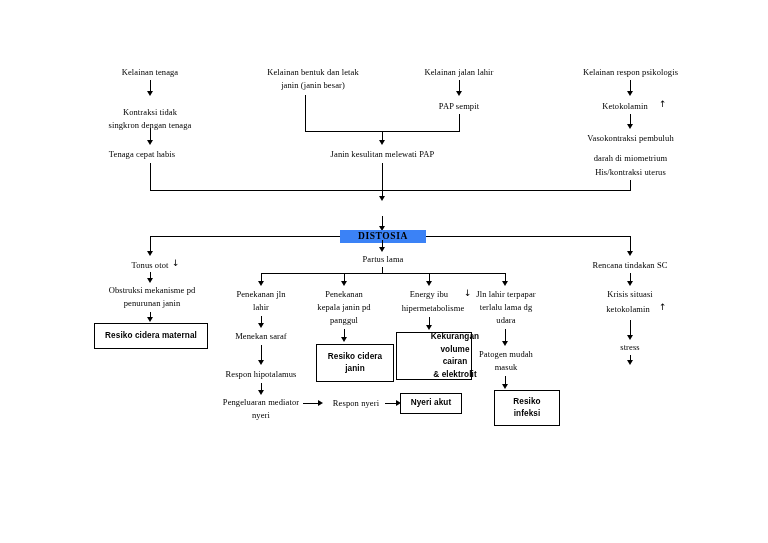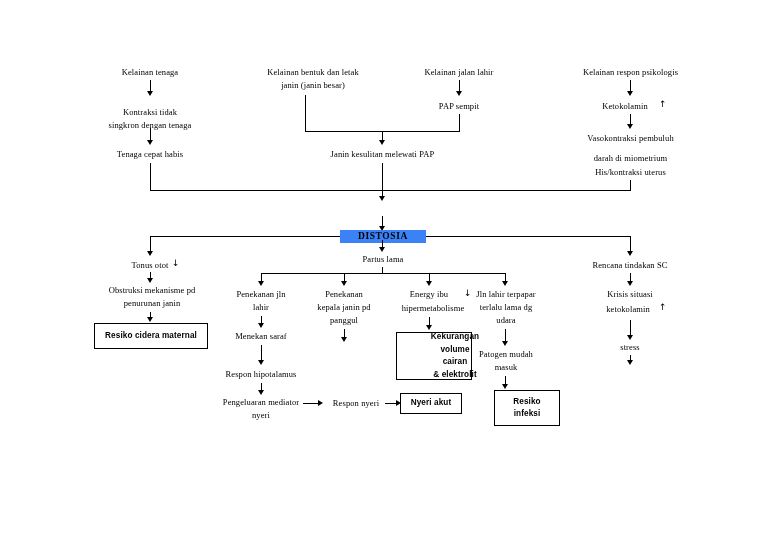--- a/index.html
+++ b/index.html
@@ -91,21 +91,21 @@
 
   <div class="node" style="left:95px; top:66px; width:110px;">Kelainan tenaga</div>
   <div class="vline" style="left:150px; top:80px; height:13px;"></div>
   <div class="arrowhead-down" style="left:147px; top:91px;"></div>
 
   <div class="node" style="left:88px; top:106px; width:124px;text-align:center;">Kontraksi tidak
 singkron dengan tenaga</div>
   <div class="vline" style="left:150px; top:128px; height:14px;"></div>
   <div class="arrowhead-down" style="left:147px; top:140px;"></div>
 
-  <div class="node" style="left:95px; top:148px; width:110px;text-align:center;">Tenaga cepat habis</div>
+  <div class="node" style="left:87px; top:148px; width:110px;text-align:center;">Tenaga cepat habis</div>
   <div class="vline" style="left:150px; top:163px; height:27px;"></div>
 
   <div class="node" style="left:243px; top:66px; width:140px;">Kelainan bentuk dan letak
 janin (janin besar)</div>
   <div class="vline" style="left:305px; top:95px; height:36px;"></div>
 
   <div class="node" style="left:404px; top:66px; width:110px;">Kelainan jalan lahir</div>
   <div class="vline" style="left:459px; top:80px; height:13px;"></div>
   <div class="arrowhead-down" style="left:456px; top:91px;"></div>
 
@@ -206,20 +206,22 @@
   <div class="arrowhead-right" style="left:396px; top:400px;"></div>
 
   <div class="boxnode" style="left:400px; top:393px; width:62px; height:21px;">Nyeri akut</div>
 
   <div class="node" style="left:303px; top:288px; width:82px;">Penekanan
 kepala janin pd
 panggul</div>
   <div class="vline" style="left:344px; top:329px; height:9px;"></div>
   <div class="arrowhead-down" style="left:341px; top:337px;"></div>
 
+  <div class="boxnode" style="left:316px; top:344px; width:78px; height:38px;">Resiko cidera
+janin</div>
 
   <div class="node" style="left:392px; top:288px; width:74px;">Energy ibu</div>
   <div class="uparrow" style="left:464px; top:289px;">↓</div>
   <div class="node" style="left:388px; top:302px; width:90px;">hipermetabolisme</div>
   <div class="vline" style="left:429px; top:317px; height:9px;"></div>
   <div class="arrowhead-down" style="left:426px; top:325px;"></div>
 
   <div class="boxnode" style="left:396px; top:332px; width:76px; height:48px;padding-left:44px;">Kekurangan
 volume cairan
 &amp; elektrolit</div>

